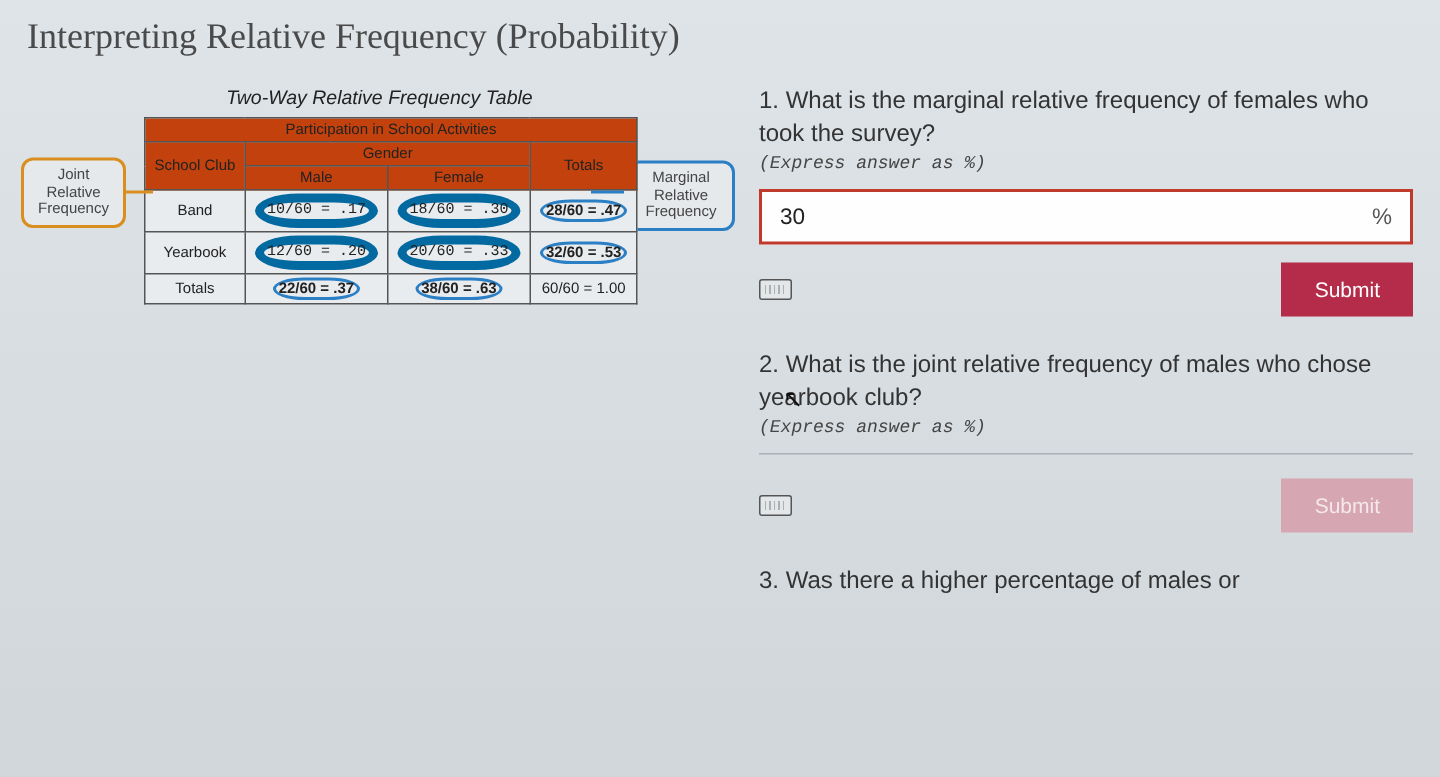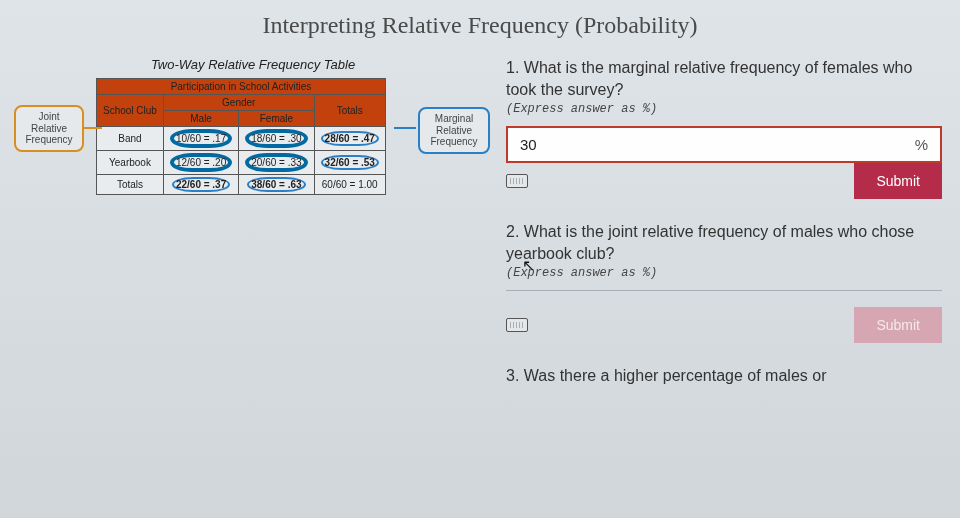--- a/index.html
+++ b/index.html
@@ -11,21 +11,21 @@
     overflow: hidden;
     color: #333;
   }
   .page {
     background: linear-gradient(180deg, #dfe4e8 0%, #d0d6da 100%);
     width: 100%;
     height: 100%;
     padding: 12px 18px 0 18px;
   }
   h1 {
-    text-align: center;
+    text-align: left;
     font-weight: 400;
     font-size: 24px;
     color: #4a4a4a;
     margin-bottom: 18px;
     font-family: Georgia, serif;
   }
   .content { display: flex; gap: 18px; }
   .left { flex: 0 0 470px; position: relative; }
   .right { flex: 1; }
 
@@ -46,24 +46,25 @@
   }
   table.freq th, table.freq td {
     border: 1px solid #555;
     padding: 2px 6px;
     text-align: center;
     white-space: nowrap;
   }
   table.freq th { font-weight: 400; background: #c2410c; }
   table.freq .toprow th { font-size: 10px; }
   .circle-orange {
-    border: 4px solid #0369a1;
+    border: 6px solid #0369a1;
     border-radius: 50%/70%;
     display: inline-block;
     padding: 0 2px;
+    font-family: Liberation Mono, monospace;
   }
   .circle-blue {
     border: 2px solid #2b7fc4;
     border-radius: 50%/70%;
     display: inline-block;
     padding: 0 2px;
     font-weight: bold;
   }
   .label-box {
     position: absolute;
@@ -102,21 +103,21 @@
   .q-hint { font-style: italic; font-size: 12px; color: #444; margin-bottom: 10px; font-family: Liberation Mono, monospace; }
 
   .answer-row {
     border: 2px solid #c0392b;
     background: #fefefe;
     display: flex;
     align-items: center;
     justify-content: space-between;
     padding: 8px 12px;
     font-size: 15px;
-    margin-bottom: 0;
+    margin-bottom: 12px;
   }
   .answer-row .val { color: #222; }
   .answer-row .unit { color: #555; }
 
   .action-row, .action-row-disabled {
     display: flex;
     justify-content: space-between;
     align-items: center;
     margin-bottom: 22px;
   }

